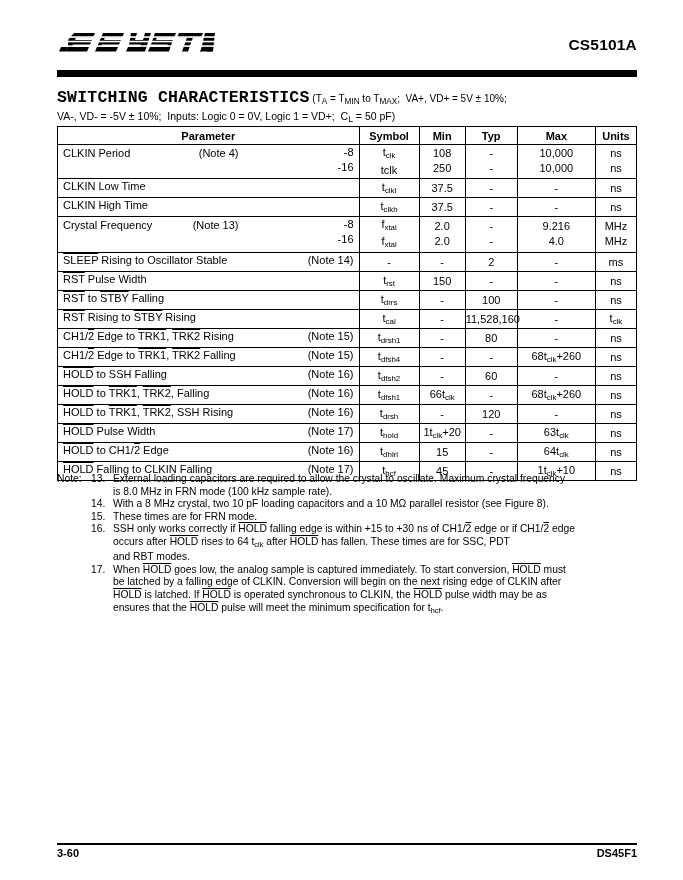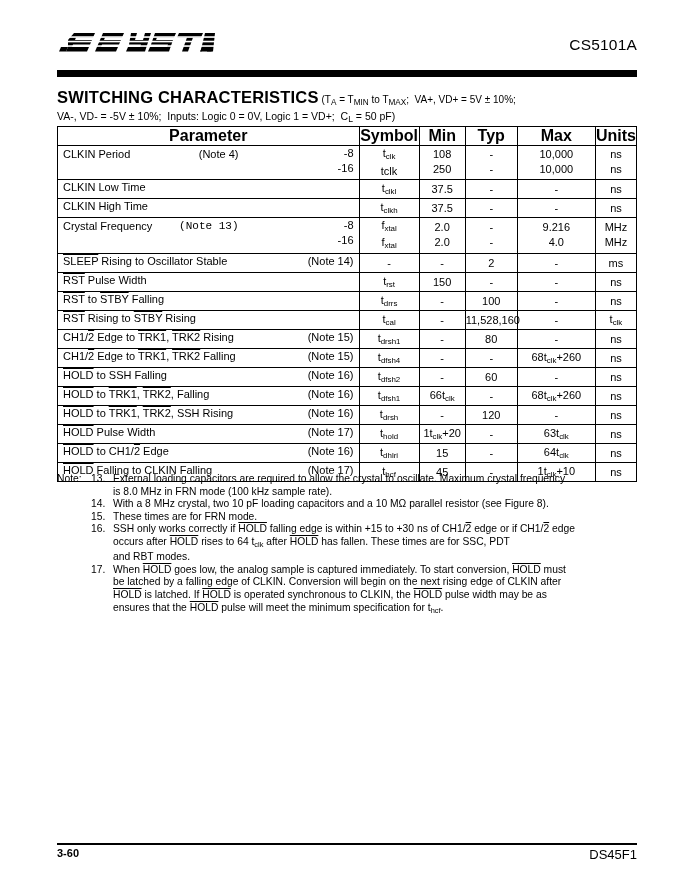--- a/index.html
+++ b/index.html
@@ -10,36 +10,36 @@
     color:#000;
     position:relative;
     overflow:hidden;
     -webkit-font-smoothing:none;
   }
   .page{position:absolute;left:0;top:0;width:683px;height:880px;}
 
   
   .hdr{position:absolute;left:57px;top:28px;width:580px;height:40px;}
   .logo{position:absolute;left:0;top:2px;width:158px;height:28px;}
-  .partno{position:absolute;right:0;top:8px;font-size:15.5px;font-weight:normal;letter-spacing:.2px;}
+  .partno{position:absolute;right:0;top:8px;font-size:15.5px;font-weight:bold;letter-spacing:.2px;}
   .hrule{position:absolute;left:57px;top:70px;width:580px;height:7px;background:#000;}
 
   
   .titlewrap{position:absolute;left:57px;top:88px;width:590px;}
-  .bigtitle{font-size:16.5px;font-weight:bold;letter-spacing:.2px;display:inline;}
+  .bigtitle{font-size:16.5px;font-weight:bold;letter-spacing:.2px;display:inline;font-family:Liberation Mono, monospace;}
   .cond{font-size:10px;display:inline;}
   .cond2{font-size:10.5px;display:block;margin-top:3px;}
   sub{font-size:.72em;vertical-align:-0.22em;}
   .sc{font-size:.82em;}
 
   
   .tbl{position:absolute;left:57px;top:126px;width:580px;border-collapse:collapse;
        table-layout:fixed;font-size:11px;}
   .tbl td,.tbl th{border:1px solid #000;padding:0;vertical-align:middle;}
-  .tbl th{font-weight:bold;font-size:16px;text-align:center;height:17px;}
+  .tbl th{font-weight:bold;font-size:11px;text-align:center;height:17px;}
   .tbl td{height:18px;}
   .c-param{width:301px;}
   .c-sym{width:60px;}
   .c-min{width:46px;}
   .c-typ{width:52px;}
   .c-max{width:78px;}
   .c-unit{width:41px;}
   .ctr{text-align:center;}
   .pcell{position:relative;height:100%;padding:0 4px 0 5px;}
   .pname{position:absolute;left:5px;top:1px;white-space:nowrap;}
@@ -56,21 +56,21 @@
   .notes{position:absolute;left:57px;top:473px;width:590px;font-size:10.3px;line-height:12.6px;}
   .noterow{display:flex;}
   .notelbl{width:34px;flex:0 0 34px;}
   .notenum{width:22px;flex:0 0 22px;}
   .notebody{flex:1;}
   .indent{margin-left:56px;}
 
   
   .frule{position:absolute;left:57px;top:843px;width:580px;height:2px;background:#000;}
   .fleft{position:absolute;left:57px;top:847px;font-size:11px;font-weight:bold;}
-  .fright{position:absolute;right:46px;top:847px;font-size:13px;font-weight:normal;margin-left:18px;}
+  .fright{position:absolute;right:46px;top:847px;font-size:11px;font-weight:bold;margin-left:18px;}
 </style>
 </head>
 <body>
 
 <div class="page">
 
   <div class="hdr">
     <svg class="logo" viewBox="0 0 316 56" aria-label="CRYSTAL">
       <title>CRYSTAL</title>
       <g fill="#000">
@@ -181,21 +181,21 @@
         <td class="ctr">37.5</td>
         <td class="ctr">-</td>
         <td class="ctr">-</td>
         <td class="ctr">ns</td>
       </tr>
 
       <tr>
         <td class="two">
           <div class="pcell">
             <span class="pname">Crystal Frequency</span>
-            <span class="pnote" style="right:120px;font-family:Liberation Mono, monospace;">(Note 13)</span>
+            <span class="pnote" style="right:120px;">(Note 13)</span>
             <span class="lineA">-8</span>
             <span class="lineB">-16</span>
           </div>
         </td>
         <td class="two ctr stk">
           <div>f<sub>xtal</sub></div>
             <div>f<sub>xtal</sub></div>
         </td>
         <td class="two ctr stk">
           <div>2.0</div>

